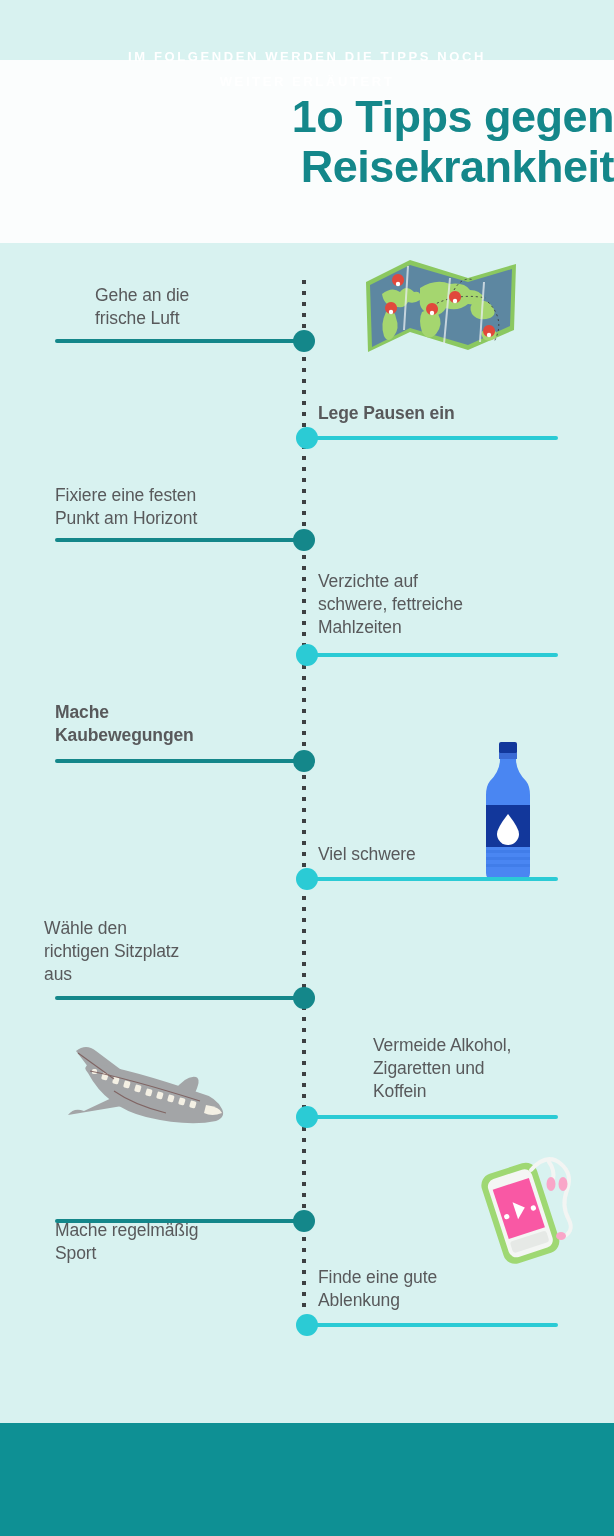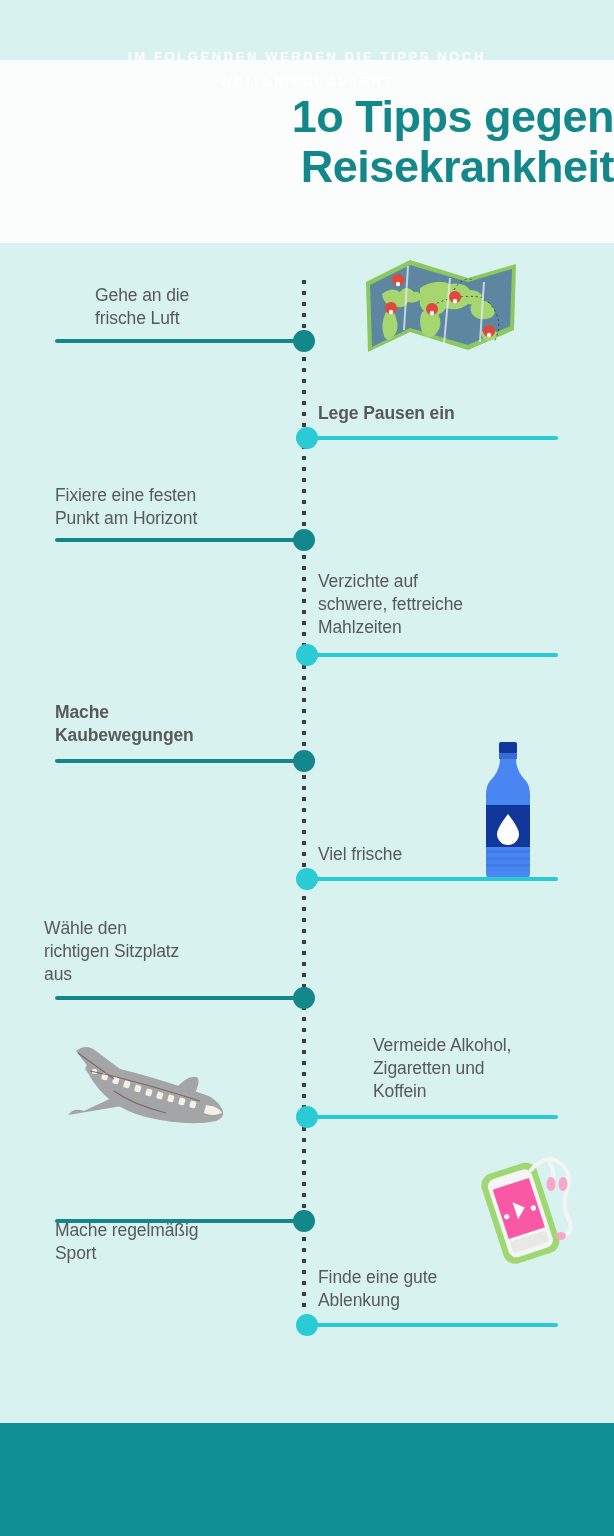--- a/index.html
+++ b/index.html
@@ -250,21 +250,21 @@
   </div>
 
   <div class="item left">
     <div class="label" style="left:55px; top:701px; width:250px;font-weight:bold;">Mache
 Kaubewegungen</div>
     <div class="connector" style="left:55px; top:759px; width:252px; background:#14878a;"></div>
     <div class="node" style="left:293px; top:750px; background:#14878a;"></div>
   </div>
 
   <div class="item right">
-    <div class="label" style="left:318px; top:843px; width:230px;">Viel frische</div>
+    <div class="label" style="left:318px; top:843px; width:230px;">Viel schwere</div>
     <div class="connector" style="left:307px; top:877px; width:251px; background:#2bcbd5;"></div>
     <div class="node" style="left:296px; top:868px; background:#2bcbd5;"></div>
   </div>
 
   <div class="item left">
     <div class="label" style="left:44px; top:917px; width:250px;">Wähle den
 richtigen Sitzplatz
 aus</div>
     <div class="connector" style="left:55px; top:996px; width:252px; background:#14878a;"></div>
     <div class="node" style="left:293px; top:987px; background:#14878a;"></div>

